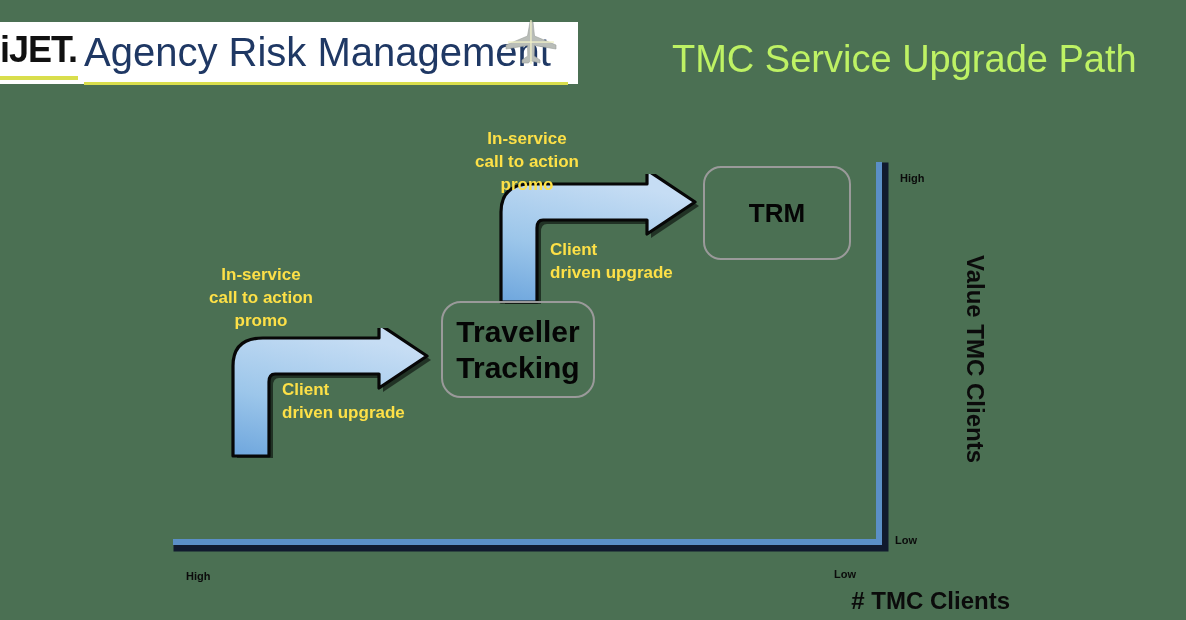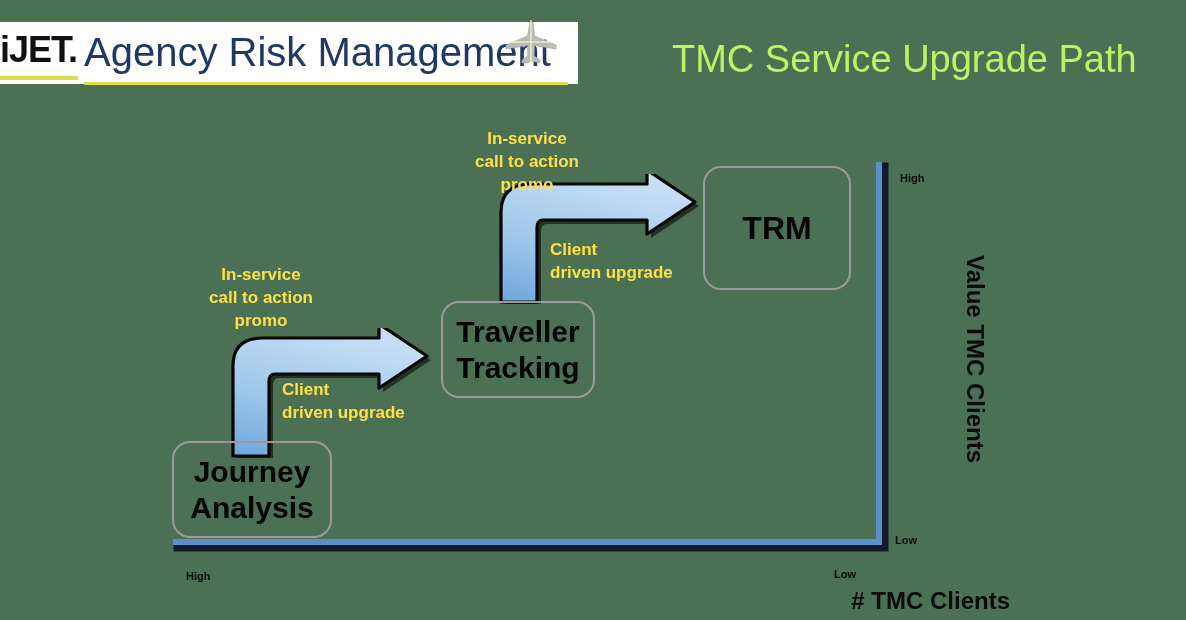--- a/index.html
+++ b/index.html
@@ -111,27 +111,28 @@
     font-size: 30px;
     line-height: 36px;
   }
   #node-traveller {
     left: 441px;
     top: 301px;
     width: 154px;
     height: 97px;
     font-size: 30px;
     line-height: 36px;
+    border-radius: 20px;
   }
   #node-trm {
     left: 703px;
     top: 166px;
     width: 148px;
-    height: 124px;
-    font-size: 32px;
+    height: 94px;
+    font-size: 26px;
     line-height: 40px;
   }
 
   
   .arrow-svg {
     position: absolute;
     pointer-events: none;
   }
   #arrow-1 { left: 226px; top: 328px; width: 208px; height: 130px; }
   #arrow-2 { left: 494px; top: 174px; width: 208px; height: 130px; }
@@ -259,19 +260,17 @@
       <path d="M4 126 L4 36 Q4 8 34 8 L150 8 L150 -6 L198 26 L150 58 L150 44 L46 44 Q40 44 40 52 L40 126 Z" fill="url(#arrowGrad2)" stroke="#070707" stroke-width="3.2" stroke-linejoin="round"></path>
     </g>
   </svg>
 
   <div class="caption" id="cap-promo-2">In-service
 call to action
 promo</div>
   <div class="caption" id="cap-upgrade-2">Client
 driven upgrade</div>
 
-  <div class="node" id="node-journey">Journey
-Analysis</div>
   <div class="node" id="node-traveller">Traveller
 Tracking</div>
   <div class="node" id="node-trm">TRM</div>
 
 </div>
 
 </body></html>

